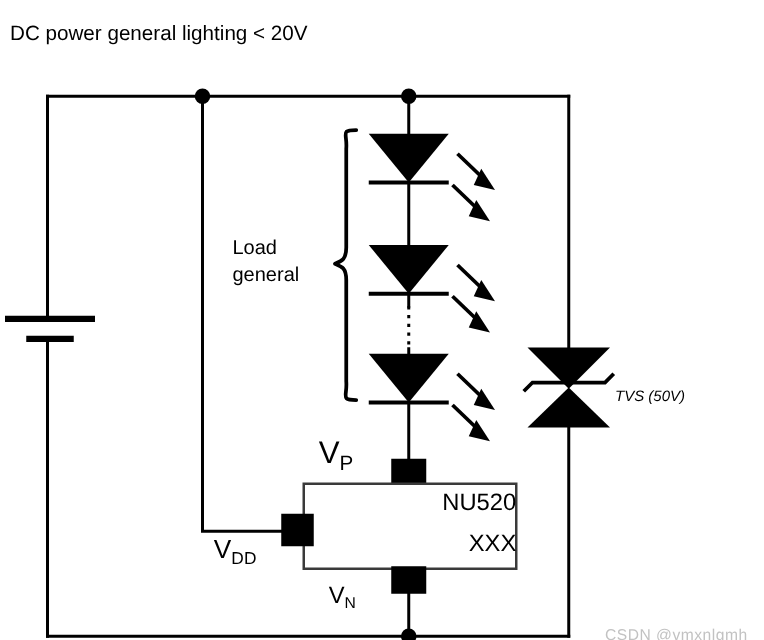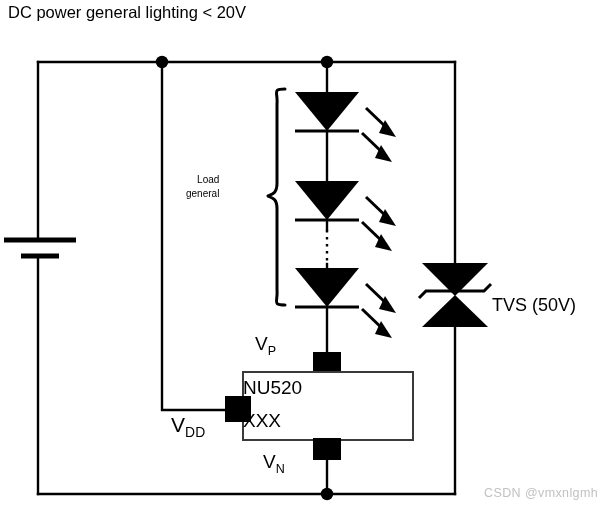--- a/index.html
+++ b/index.html
@@ -10,21 +10,21 @@
   body {
     width: 611px;
     height: 512px;
     position: relative;
     overflow: hidden;
     font-family: "Liberation Sans", sans-serif;
   }
   #diagram-root {
     position: absolute;
     left: 0;
-    top: 0;
+    top: 15px;
     width: 611px;
     height: 412px;
   }
   svg.circuit {
     display: block;
     width: 611px;
     height: 512px;
   }
   .wire {
     stroke: #000000;
@@ -96,48 +96,48 @@
     line-height: 1.18;
   }
   #title-text {
     left: 8px;
     top: 3px;
     font-size: 16.5px;
   }
   #load-voltage-label {
     left: 186px;
     top: 173px;
-    font-size: 10px;
+    font-size: 16px;
     line-height: 1.35;
-    text-align: right;
   }
   #tvs-label {
     left: 492px;
     top: 295px;
-    font-size: 18px;
+    font-size: 12px;
+    font-style: italic;
   }
   #vp-label {
     left: 255px;
     top: 333px;
-    font-size: 19px;
+    font-size: 25px;
   }
   #vdd-label {
     left: 171px;
     top: 413px;
     font-size: 21px;
   }
   #vn-label {
     left: 263px;
     top: 451px;
     font-size: 19px;
     text-align: right;
   }
   #chip-name, #chip-sub {
     font-size: 19px;
-    text-align: left;
+    text-align: right;
     width: 170px;
   }
   #chip-name { left: 243px; top: 377px; }
   #chip-sub  { left: 243px; top: 410px; }
   .sub {
     font-size: 0.66em;
     vertical-align: sub;
     letter-spacing: 0.2px;
   }
   #watermark {

